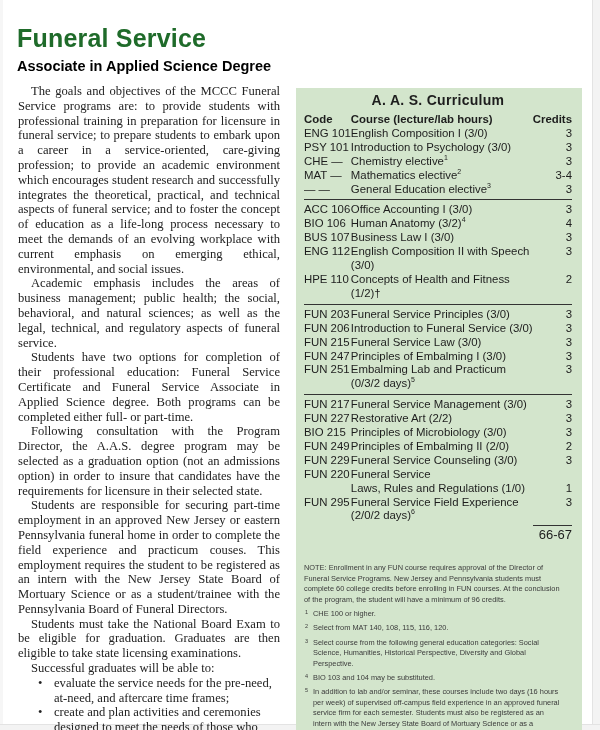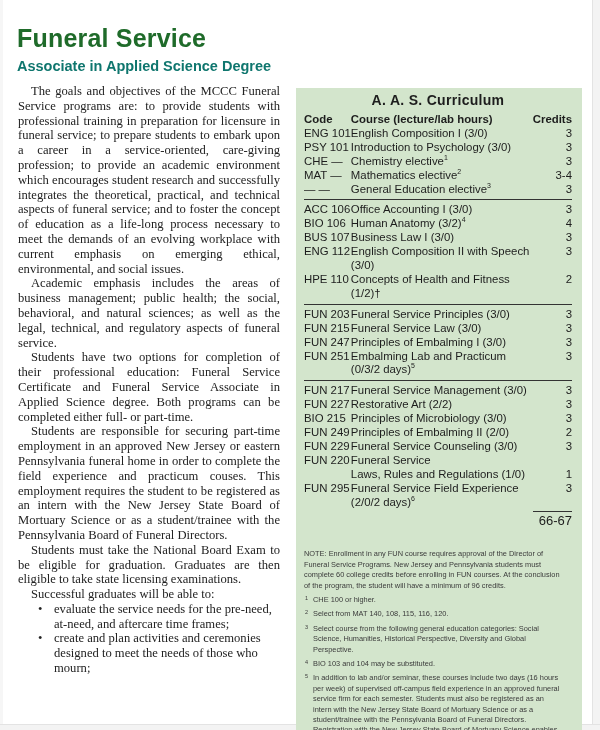--- a/index.html
+++ b/index.html
@@ -11,21 +11,21 @@
   .frame-bottom { position: absolute; left: 0; bottom: 0; width: 600px; height: 5px; background: #f3f3f3; border-top: 1px solid #e3e3e3; }
   .frame-left { position: absolute; top: 0; left: 0; width: 3px; height: 730px; background: #f6f6f6; }
 
   .title {
     position: absolute; left: 17px; top: 24px; margin: 0;
     font-family: "Liberation Sans", sans-serif; font-weight: bold; font-size: 25px;
     color: #1f6b2a; letter-spacing: 0.2px;
   }
   .subtitle {
     position: absolute; left: 17px; top: 58px; margin: 0;
-    font-family: "Liberation Sans", sans-serif; font-size: 14.5px; color: #0f766e;
+    font-family: "Liberation Sans", sans-serif; font-size: 14.5px; color: #000000;
   }
 
   .body-col {
     position: absolute; left: 18px; top: 84px; width: 262px;
     font-family: "Liberation Serif", serif; font-size: 12.6px; line-height: 14.8px; color: #222;
     text-align: justify;
   }
   .body-col p { margin: 0; text-indent: 13px; }
   .outcomes-list { list-style: none; margin: 0; padding: 0 0 0 20px; }
   .outcomes-list li { position: relative; padding-left: 16px; text-align: left; }
@@ -63,20 +63,21 @@
 <div class="frame-right"></div>
 <div class="frame-bottom"></div>
 
 <h1 class="title">Funeral Service</h1>
 <h2 class="subtitle">Associate in Applied Science Degree</h2>
 
 <div class="body-col">
   <p>The goals and objectives of the MCCC Funeral Service programs are: to provide students with professional training in preparation for licensure in funeral service; to prepare students to embark upon a career in a service-oriented, care-giving profession; to provide an academic environment which encourages student research and successfully integrates the theoretical, practical, and technical aspects of funeral service; and to foster the concept of education as a life-long process necessary to meet the demands of an evolving workplace with current emphasis on emerging ethical, environmental, and social issues.</p>
   <p>Academic emphasis includes the areas of business management; public health; the social, behavioral, and natural sciences; as well as the legal, technical, and regulatory aspects of funeral service.</p>
   <p>Students have two options for completion of their professional education: Funeral Service Certificate and Funeral Service Associate in Applied Science degree. Both programs can be completed either full- or part-time.</p>
+  <p>Following consultation with the Program Director, the A.A.S. degree program may be selected as a graduation option (not an admissions option) in order to insure that candidates have the requirements for licensure in their selected state.</p>
   <p>Students are responsible for securing part-time employment in an approved New Jersey or eastern Pennsylvania funeral home in order to complete the field experience and practicum couses. This employment requires the student to be registered as an intern with the New Jersey State Board of Mortuary Science or as a student/trainee with the Pennsylvania Board of Funeral Directors.</p>
   <p>Students must take the National Board Exam to be eligible for graduation. Graduates are then eligible to take state licensing examinations.</p>
   <p>Successful graduates will be able to:</p>
   <ul class="outcomes-list">
     <li><span class="bullet">•</span><span>evaluate the service needs for the pre-need, at-need, and aftercare time frames;</span></li>
     <li><span class="bullet">•</span><span>create and plan activities and ceremonies designed to meet the needs of those who mourn;</span></li>
 
   </ul>
 </div>
 
@@ -150,20 +151,25 @@
           <td colspan="3">
             <div class="rule"></div>
           </td>
         </tr>
         <tr>
           <td class="c-code">FUN 203</td>
           <td><span>Funeral Service Principles (3/0)</span></td>
           <td class="c-cred">3</td>
         </tr>
         <tr>
+          <td class="c-code">FUN 206</td>
+          <td><span>Introduction to Funeral Service (3/0)</span></td>
+          <td class="c-cred">3</td>
+        </tr>
+        <tr>
           <td class="c-code">FUN 215</td>
           <td><span>Funeral Service Law (3/0)</span></td>
           <td class="c-cred">3</td>
         </tr>
         <tr>
           <td class="c-code">FUN 247</td>
           <td><span>Principles of Embalming I (3/0)</span></td>
           <td class="c-cred">3</td>
         </tr>
         <tr>

